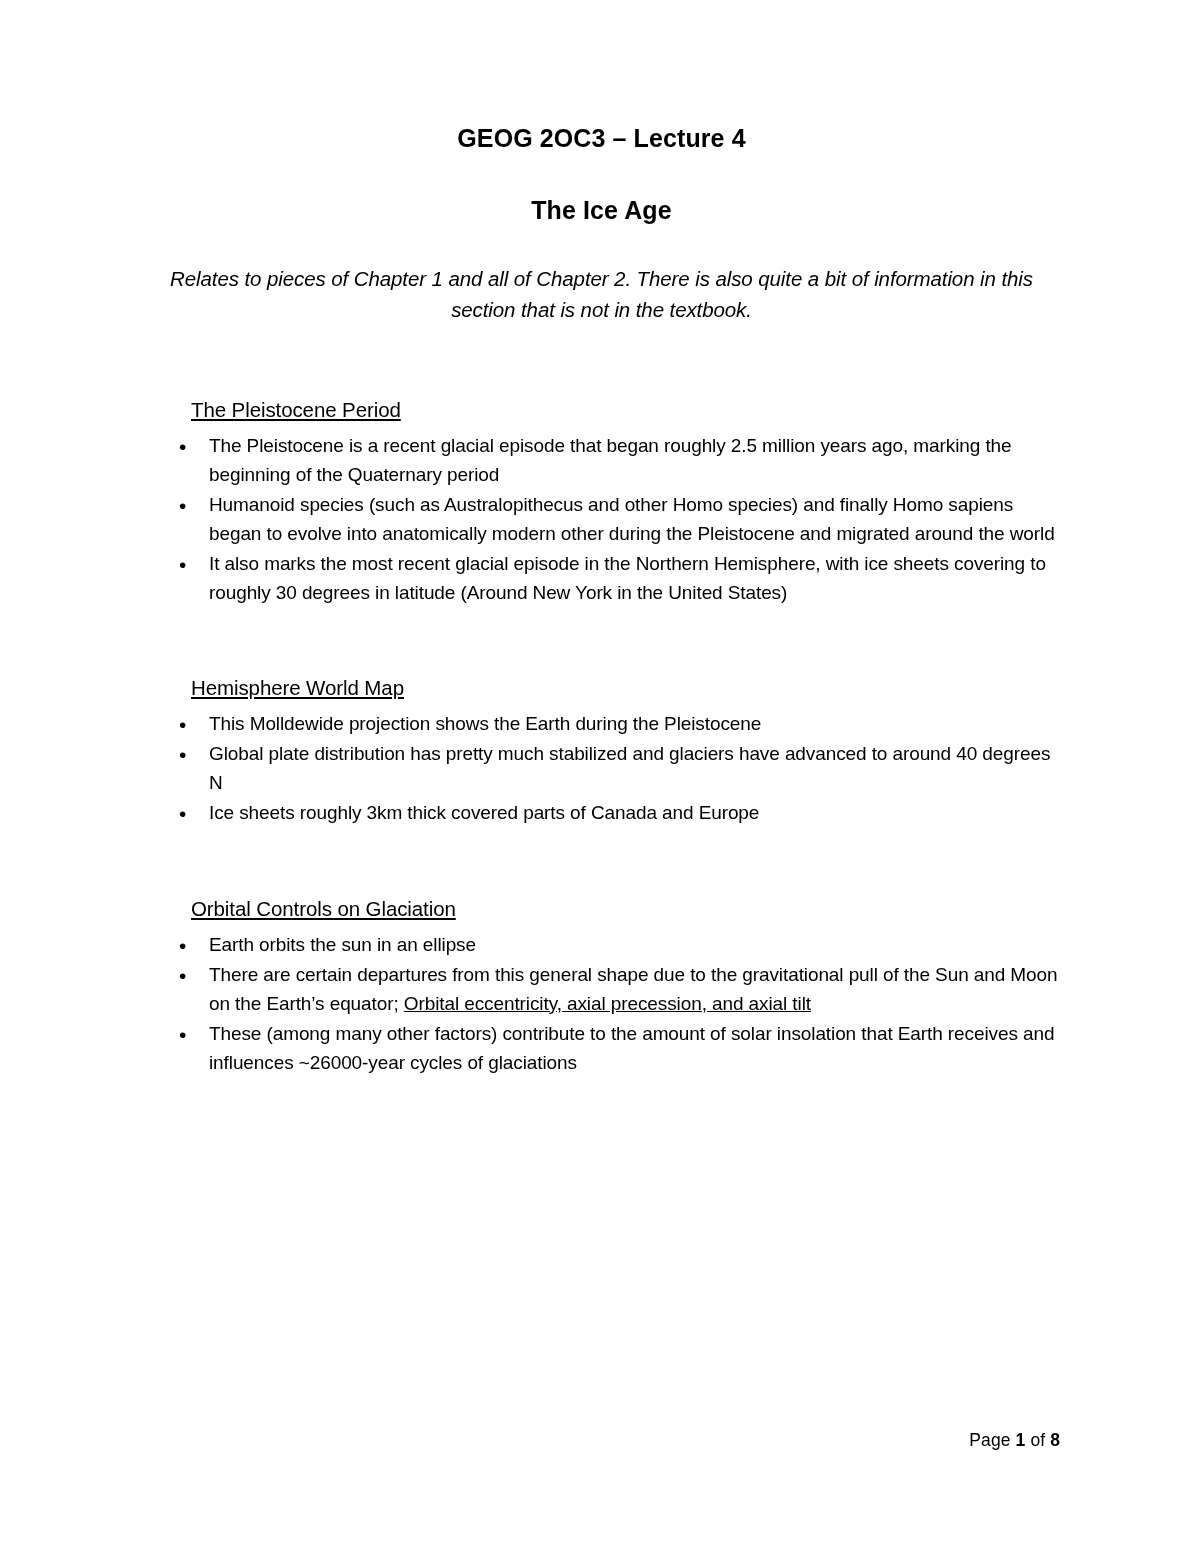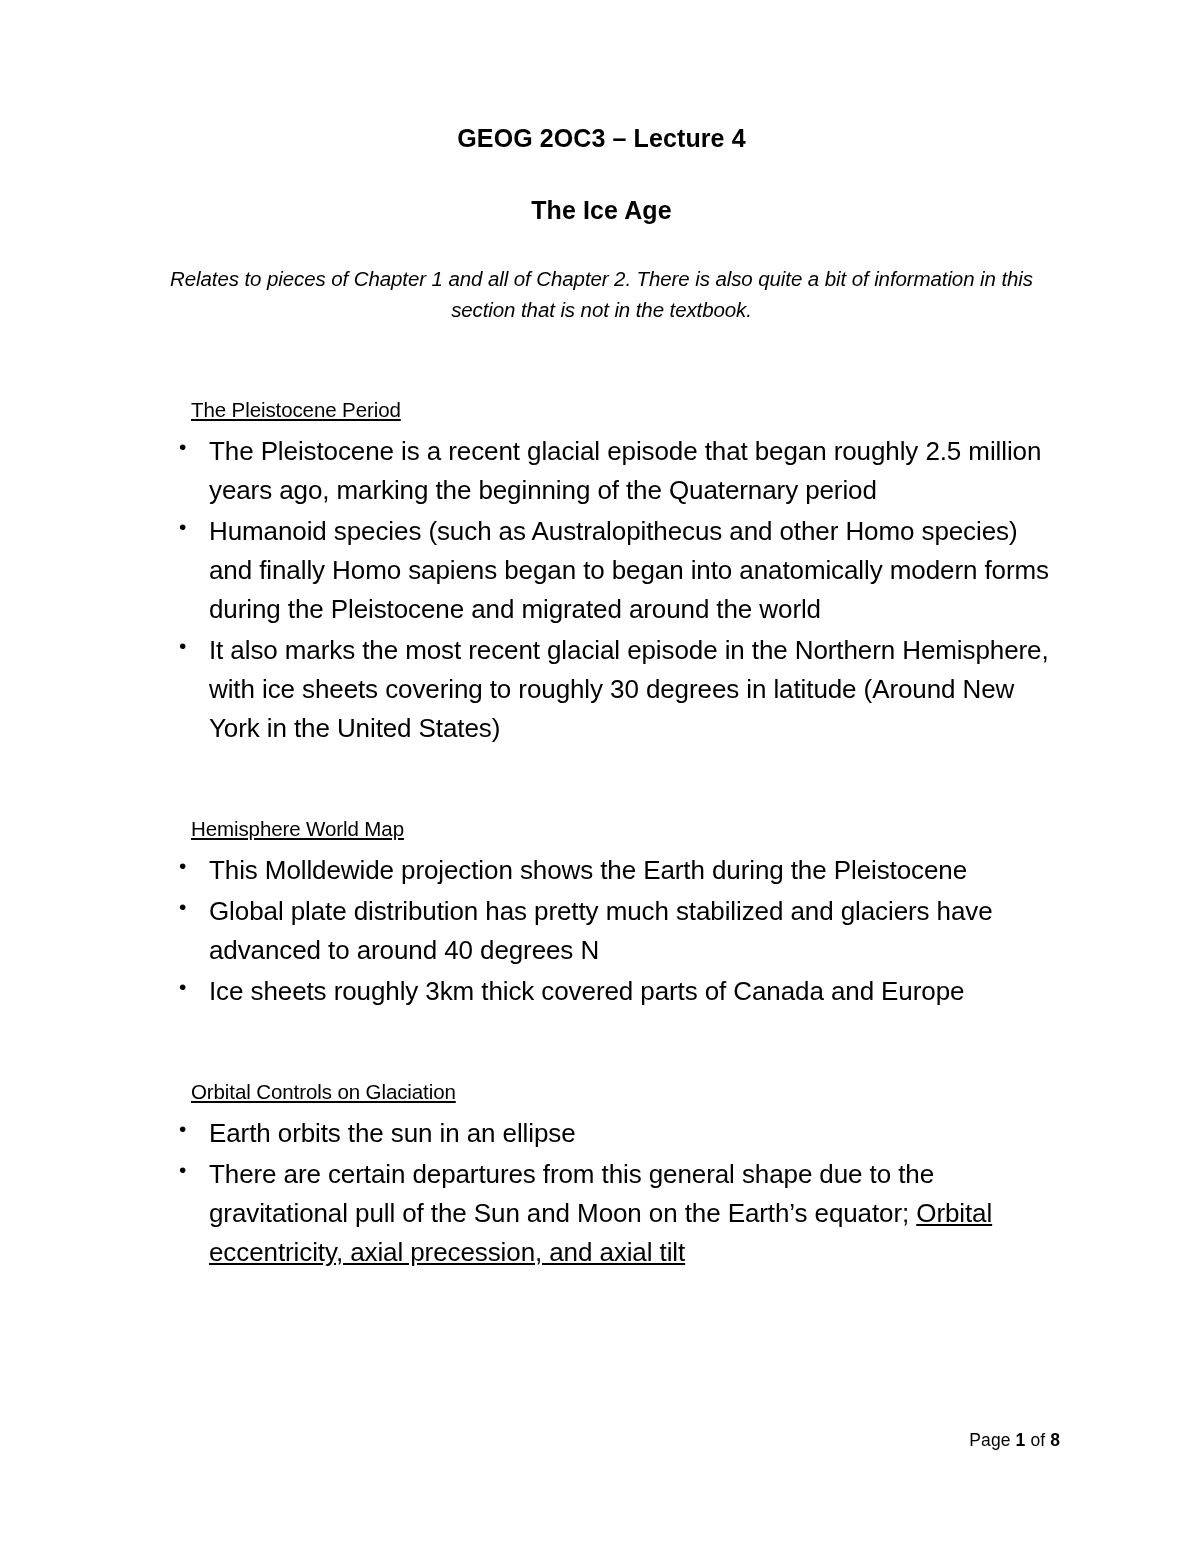--- a/index.html
+++ b/index.html
@@ -53,21 +53,21 @@
   .sec-spacer-1 { height: 70px; }
   .sec-spacer { height: 66px; }
   ul.bullets {
     list-style: none;
     margin: 6px 0 0 0;
     padding: 0;
   }
   ul.bullets > li {
     position: relative;
     padding-left: 66px;
-    font-size: 26px;
+    font-size: 19px;
     line-height: 1.5;
     margin-top: 2px;
     letter-spacing: -0.1px;
   }
   ul.bullets > li::before {
     content: "\2022";
     position: absolute;
     left: 36px;
     top: -1px;
     font-size: 21px;
@@ -96,21 +96,21 @@
   <div class="title-line second">The Ice Age</div>
 
   <div class="intro">Relates to pieces of Chapter 1 and all of Chapter 2. There is also quite a bit of information in this section that is not in the textbook.</div>
 
   <div class="sec-spacer-1"></div>
 
   <div class="section">
     <div class="section-heading">The Pleistocene Period</div>
     <ul class="bullets">
       <li>The Pleistocene is a recent glacial episode that began roughly 2.5 million years ago, marking the beginning of the Quaternary period</li>
-      <li>Humanoid species (such as Australopithecus and other Homo species) and finally Homo sapiens began to began into anatomically modern forms during the Pleistocene and migrated around the world</li>
+      <li>Humanoid species (such as Australopithecus and other Homo species) and finally Homo sapiens began to evolve into anatomically modern other during the Pleistocene and migrated around the world</li>
       <li>It also marks the most recent glacial episode in the Northern Hemisphere, with ice sheets covering to roughly 30 degrees in latitude (Around New York in the United States)</li>
     </ul>
   </div>
 
   <div class="sec-spacer"></div>
 
   <div class="section">
     <div class="section-heading">Hemisphere World Map</div>
     <ul class="bullets">
       <li>This Molldewide projection shows the Earth during the Pleistocene</li>
@@ -119,20 +119,21 @@
     </ul>
   </div>
 
   <div class="sec-spacer"></div>
 
   <div class="section">
     <div class="section-heading">Orbital Controls on Glaciation</div>
     <ul class="bullets">
       <li>Earth orbits the sun in an ellipse</li>
       <li><span>There are certain departures from this general shape due to the gravitational pull of the Sun and Moon on the Earth’s equator; </span><span class="u">Orbital eccentricity, axial precession, and axial tilt</span></li>
+      <li>These (among many other factors) contribute to the amount of solar insolation that Earth receives and influences ~26000-year cycles of glaciations</li>
     </ul>
   </div>
 
   <div class="footer">
     <span>Page </span><span class="num">1</span><span> of </span><span class="num">8</span>
   </div>
 
 </div>
 
 </body></html>

